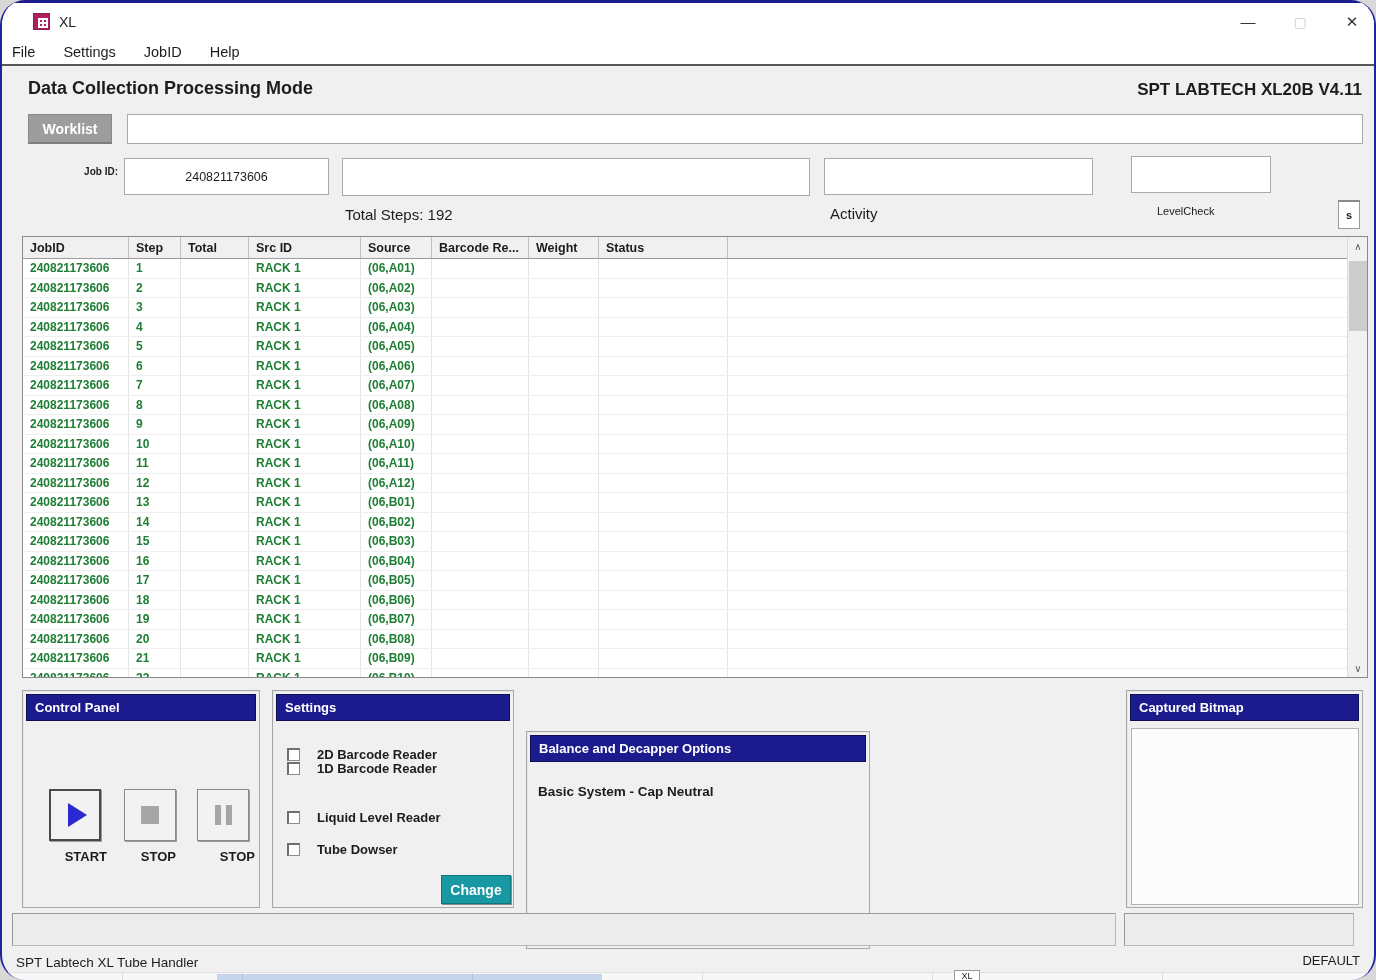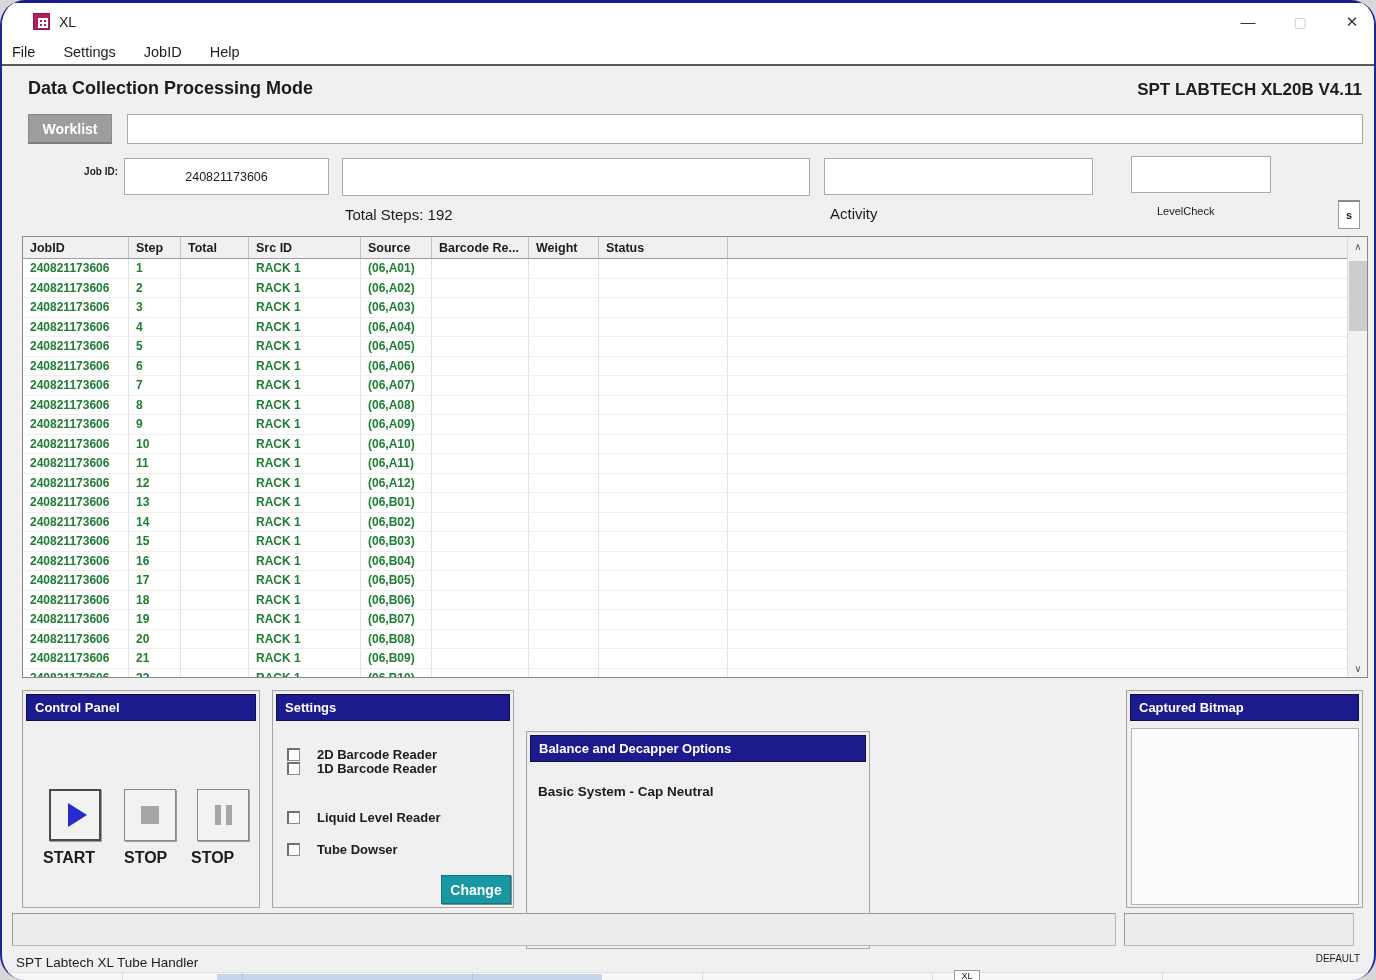--- a/index.html
+++ b/index.html
@@ -77,21 +77,21 @@
   .p-video { left:876px; top:690px; width:237px; height:218px; }
   .p-bitmap { left:1124px; top:690px; width:237px; height:218px; }
 
   .ctl-btn { position:absolute; width:52px; height:52px; top:98px; background:#f2f2f2; border:1px solid #8a8a8a;
     box-shadow:1px 1px 0 #9c9c9c; display:flex; align-items:center; justify-content:center; }
   .ctl-btn.start { left:26px; border:2px solid #4a4a4a; }
   .ctl-btn.stop { left:101px; } .ctl-btn.pause { left:174px; }
   .play-icon { width:0; height:0; border-left:19px solid #2a29cf; border-top:12px solid transparent; border-bottom:12px solid transparent; margin-left:4px; }
   .stop-icon { width:18px; height:18px; background:#a6a6a6; }
   .pause-icon { display:flex; gap:5px; } .pause-icon span { display:block; width:6px; height:20px; background:#a6a6a6; }
-  .ctl-label { position:absolute; top:158px; width:52px; text-align:left; font-size:16px; font-weight:bold; }
+  .ctl-label { position:absolute; top:158px; width:52px; text-align:right; font-size:13px; font-weight:bold; }
   .ctl-label.l-start { left:20px; width:64px; } .ctl-label.l-stop { left:101px; } .ctl-label.l-pause { left:168px; width:64px; }
 
   .opt-row { position:absolute; left:14px; display:flex; align-items:center; }
   .checkbox { width:13px; height:13px; background:#fff; border:1px solid #8b8b8b; border-top:2px solid #6f6f6f; border-left:2px solid #6f6f6f; }
   .opt-label { margin-left:17px; font-size:13px; font-weight:bold; }
 
   .change-btn { position:absolute; width:70px; height:29px; background:#1798a2; border:1px solid #0f767c; box-shadow:1px 1px 0 #8b8b8b;
     color:#fff; font-weight:bold; font-size:14px; display:flex; align-items:center; justify-content:center; }
   .change-settings { left:168px; top:184px; }
   .change-balance { left:271px; top:184px; }
@@ -104,21 +104,21 @@
       radial-gradient(circle 130px at 45% 48%, #edeaf5 0 80px, #d9d6e9 95px, rgba(150,150,140,0.35) 115px, rgba(36,42,26,0) 132px),
       radial-gradient(circle 70px at 45% 108%, rgba(250,250,255,0.85) 0 40px, rgba(250,250,255,0) 68px),
       #242a1a;
   }
   .bitmap-box { position:absolute; left:4px; top:37px; width:228px; height:177px; background:#fcfcfc; border:1px solid #b4b4b4; }
 
   
   .bottom-field-main { left:10px; top:913px; width:1104px; height:33px; }
   .bottom-field-right { left:1122px; top:913px; width:230px; height:33px; }
   .status-left { left:14px; top:955px; font-size:13.5px; }
-  .status-right { right:14px; top:953px; font-size:10px; }
+  .status-right { right:14px; top:953px; font-size:13px; }
 
   
   .taskbar { left:0; top:972px; width:1376px; height:8px; background:#f7f7f7; border-top:1px solid #e0e0e0; }
   .tb-div { position:absolute; top:0; width:1px; height:8px; background:#dcdcdc; }
   .tb-highlight { position:absolute; left:215px; top:1px; width:385px; height:7px; background:rgba(110,150,215,0.35); }
   .tb-tip { position:absolute; left:952px; top:-3px; width:26px; height:11px; background:#fff; border:1px solid #9a9a9a;
     font-size:9px; text-align:center; overflow:hidden; line-height:10px; }
 </style>
 </head>
 <body>

